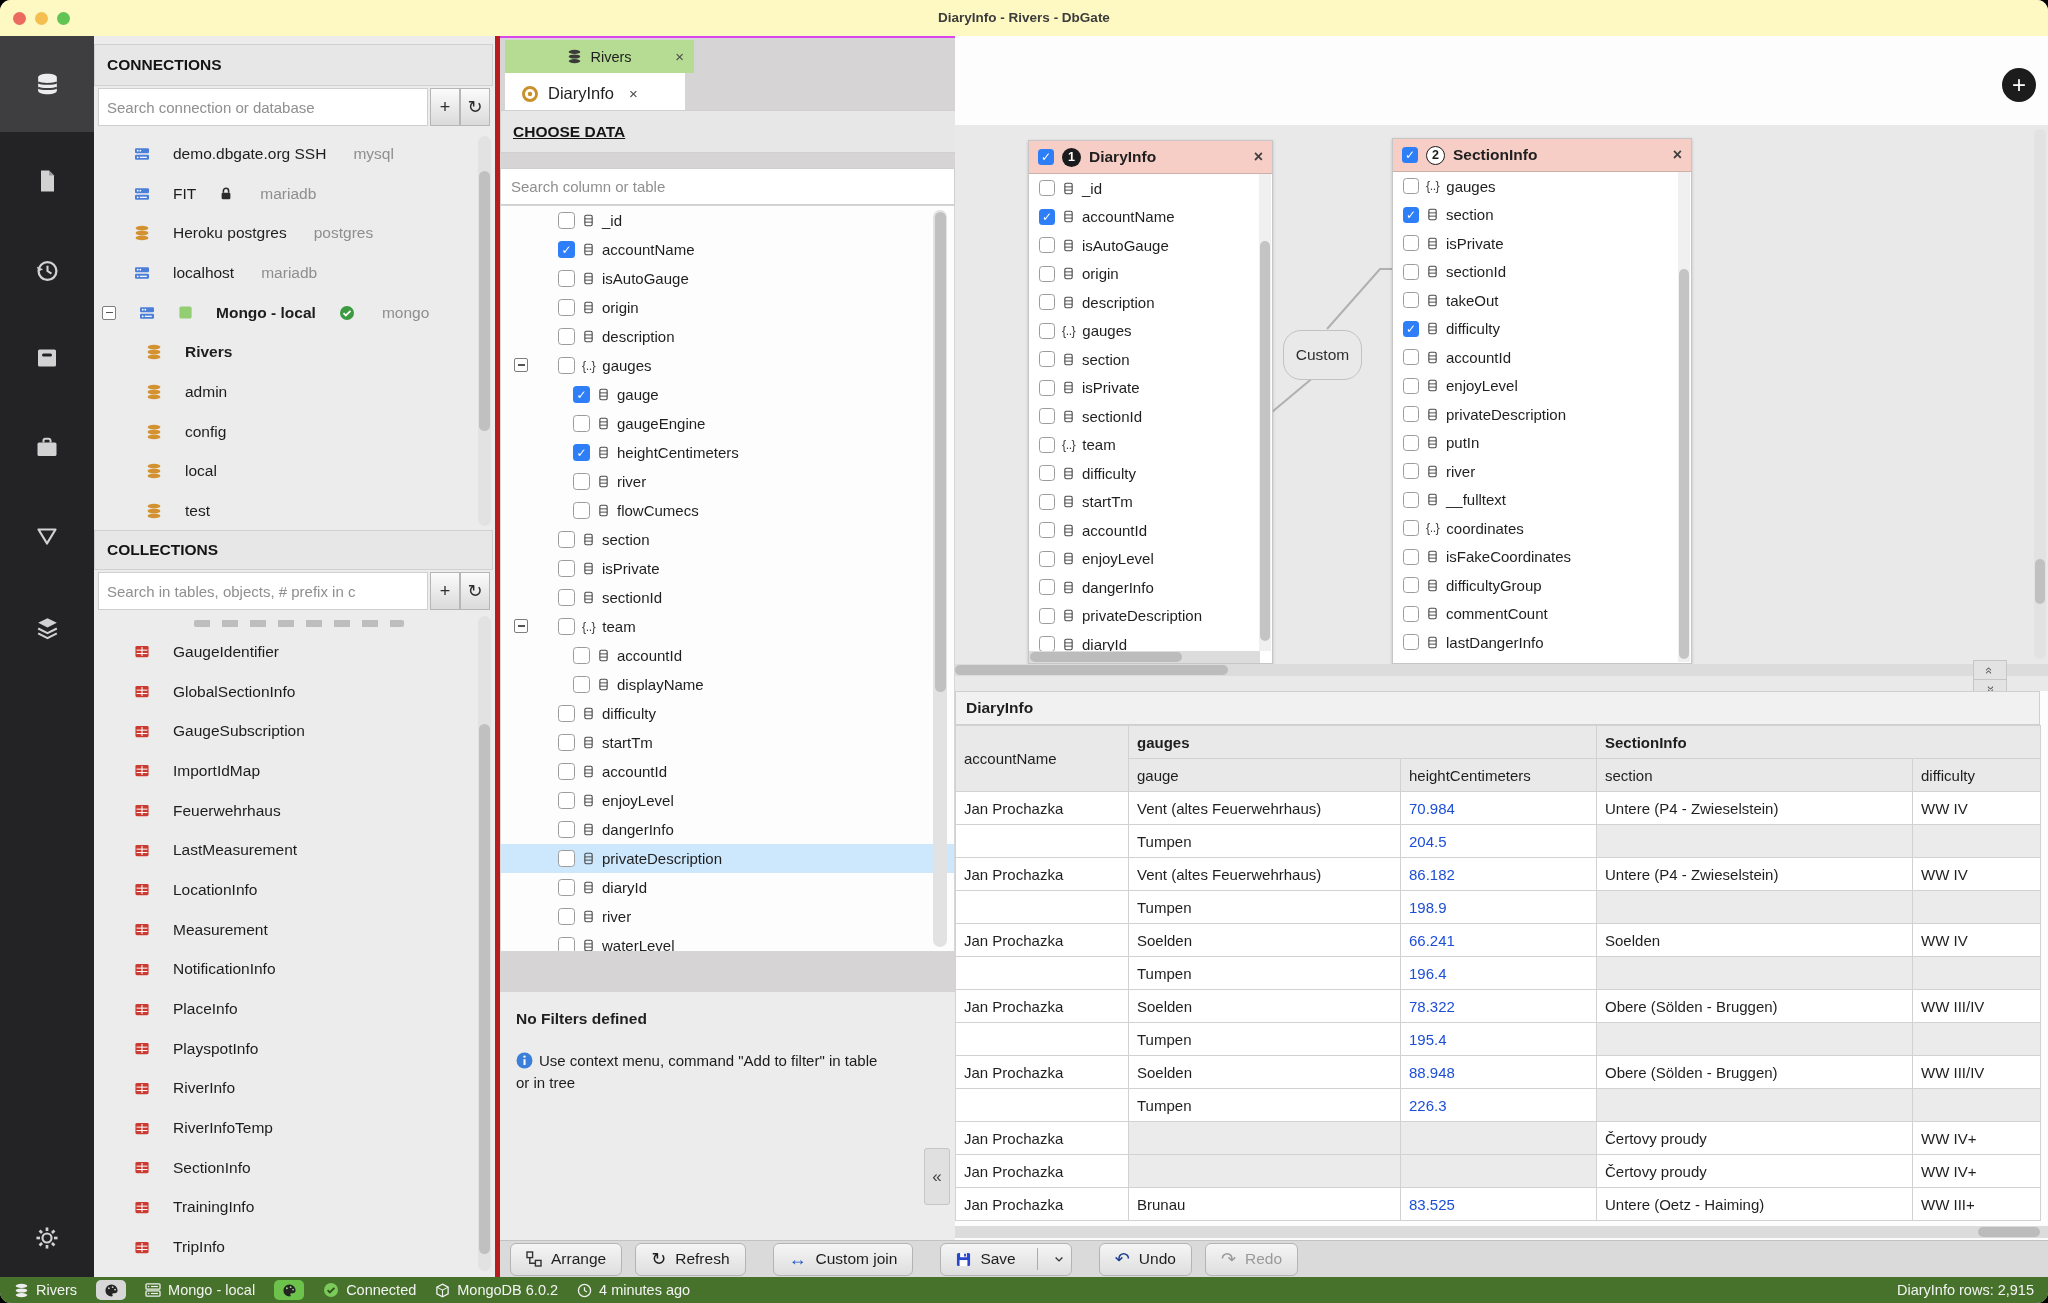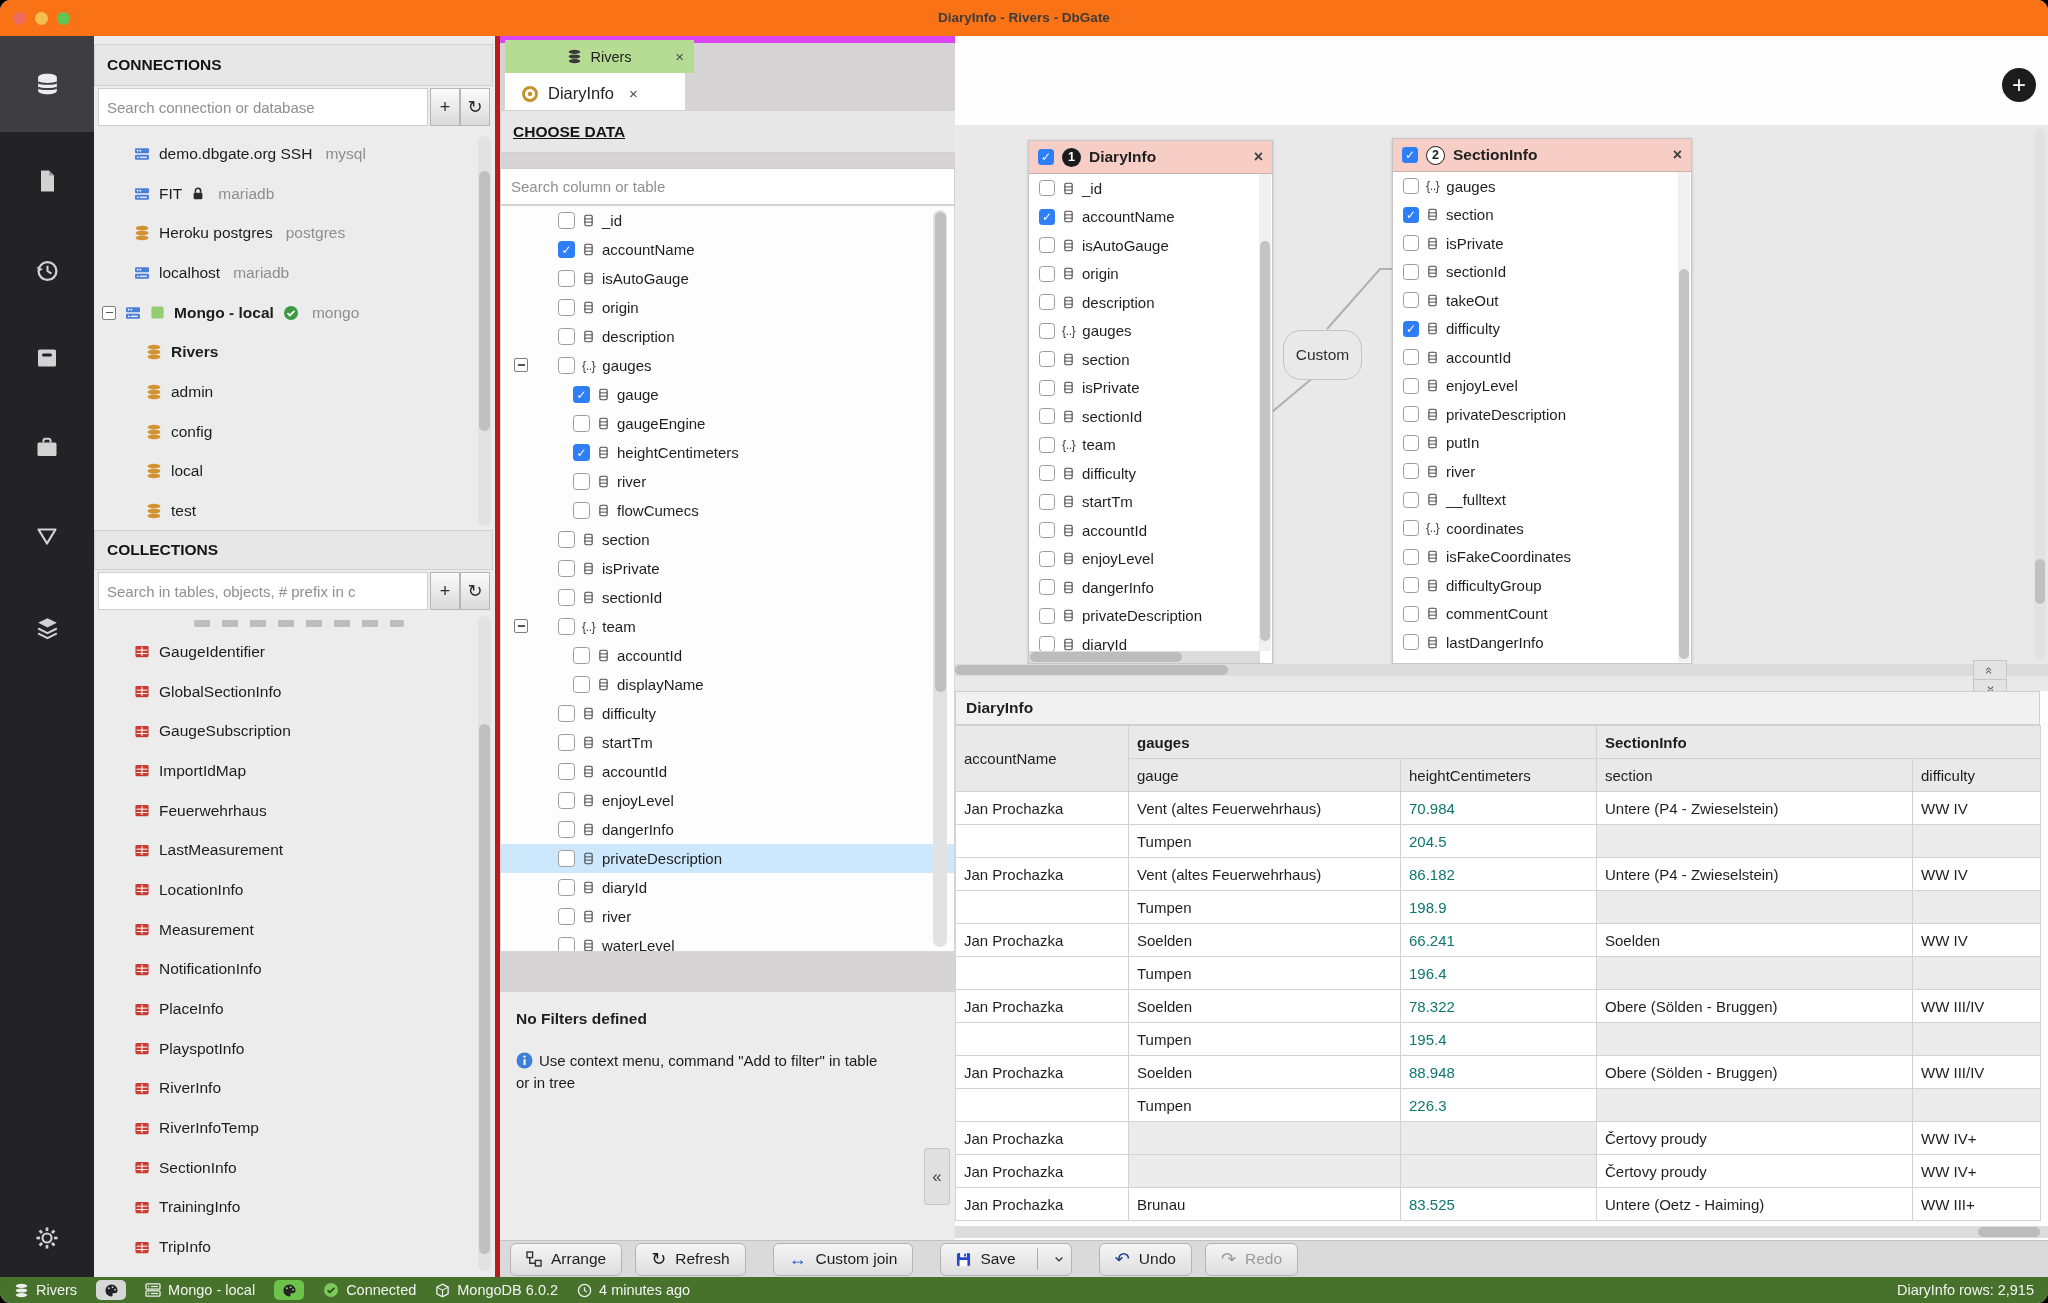--- a/index.html
+++ b/index.html
@@ -2,42 +2,42 @@
 <html><head>
 <meta charset="utf-8">
 <style>
   html,body{margin:0;padding:0;}
   body{width:2048px;height:1303px;position:relative;background:#000;
        font-family:"Liberation Sans","DejaVu Sans",sans-serif;color:#1f1f1f;}
   .abs{position:absolute;}
   .window{position:absolute;inset:0;border-radius:11px;overflow:hidden;background:#d6d4d4;}
 
   
-  .titlebar{left:0;top:0;width:2048px;height:36px;background:#f97316;border-bottom:7px solid #d946ef;}
+  .titlebar{left:0;top:0;width:2048px;height:36px;background:#fef9c3;border-bottom:2px solid #d946ef;}
   .titlebar .title{width:100%;text-align:center;line-height:36px;font-size:13.5px;font-weight:bold;color:#3c3c3c;}
   .tl{position:absolute;top:12px;width:13px;height:13px;border-radius:50%;}
   .tl.red{left:13px;background:#ec6a5f;}
   .tl.yellow{left:35px;background:#f4bf50;}
   .tl.green{left:57px;background:#61c454;}
 
   
   .rail{left:0;top:36px;width:94px;height:1241px;background:#232325;}
   .rail-active{position:absolute;left:0;top:0;width:94px;height:96px;background:#3e3e40;}
   .rail-btn{position:absolute;left:0;width:94px;height:56px;display:flex;align-items:center;justify-content:center;}
 
   
   .left-panel{left:94px;top:36px;width:406px;height:1241px;background:#ececec;border-right:5px solid #b91c1c;box-sizing:border-box;}
   .widget-header{background:#e7e7e7;border:1px solid #d0d0d0;display:flex;align-items:center;padding-left:12px;
                  font-weight:bold;font-size:15.5px;color:#141414;box-sizing:border-box;}
   .search-row input{height:100%;border:1px solid #cfcfcf;background:#fff;font-size:15px;padding:0 8px;color:#222;box-sizing:border-box;outline:none;}
   .search-row input::placeholder{color:#8f8f8f;}
   .sq-btn{background:linear-gradient(#fbfbfb,#dadada);border:1px solid #b6b6b6;display:flex;align-items:center;justify-content:center;
           font-size:18px;color:#2e2e2e;box-sizing:border-box;}
 
-  .lrow{height:39.7px;display:flex;align-items:center;gap:9px;font-size:15.5px;color:#1d1d1d;padding-left:40px;}
+  .lrow{height:39.7px;display:flex;align-items:center;gap:23px;font-size:15.5px;color:#1d1d1d;padding-left:40px;}
   .lrow.child{padding-left:52px;}
   .lrow.exp{padding-left:8px;}
   .lrow .b{font-weight:bold;}
   .engine{color:#8e8e8e;margin-left:4px;}
   .ic{display:inline-flex;flex:none;align-items:center;justify-content:center;}
   .expander{width:14px;height:14px;border:1.5px solid #7e7e7e;background:#fff;border-radius:2px;flex:none;
             display:inline-flex;align-items:center;justify-content:center;box-sizing:border-box;}
   .expander::after{content:"";width:7px;height:1.5px;background:#555;}
   .clip-row{height:18px;overflow:hidden;display:flex;align-items:center;}
   .clip-marks{height:7px;width:210px;margin-left:100px;border-radius:2px;opacity:.5;
@@ -107,21 +107,21 @@
   .rot-dn{transform:rotate(-90deg);display:inline-block;}
 
   .grid-caption{position:absolute;left:0;top:655px;width:1085px;height:34px;background:#f1f1f1;border:1px solid #cfcfcf;
                 box-sizing:border-box;display:flex;align-items:center;padding-left:10px;font-weight:bold;font-size:15.5px;}
   table.datagrid{position:absolute;left:0;top:689px;border-collapse:collapse;table-layout:fixed;width:1085px;font-size:15px;background:#fff;}
   .datagrid th,.datagrid td{border:1px solid #d2d2d2;padding:0 0 0 8px;height:32px;text-align:left;overflow:hidden;white-space:nowrap;font-weight:normal;}
   .datagrid th{background:#e9e9e9;color:#1e1e1e;}
   .datagrid th.grp{font-weight:bold;}
   .datagrid td{background:#fff;}
   .datagrid td.gray{background:#ebebeb;}
-  .datagrid td.green{color:#0f766e;}
+  .datagrid td.green{color:#1d4ed8;}
   .grid-hscroll{left:0;top:1190px;width:1093px;}
 
   
   .toolbar{left:500px;top:1240px;width:1548px;height:37px;background:#dadada;border-top:1px solid #c2c2c2;
            display:flex;align-items:center;padding-left:10px;box-sizing:border-box;gap:13px;}
   .tbtn{height:33px;display:inline-flex;align-items:center;gap:9px;padding:0 15px;background:linear-gradient(#f5f5f5,#dedede);
         border:1px solid #b4b4b4;border-radius:6px;font-size:15.5px;color:#1e1e1e;box-sizing:border-box;}
   .tbtn.ml{margin-left:14px;}
   .tbtn.disabled{color:#9a9a9a;}
   .tbtn .glyph{font-size:18px;line-height:0;}

